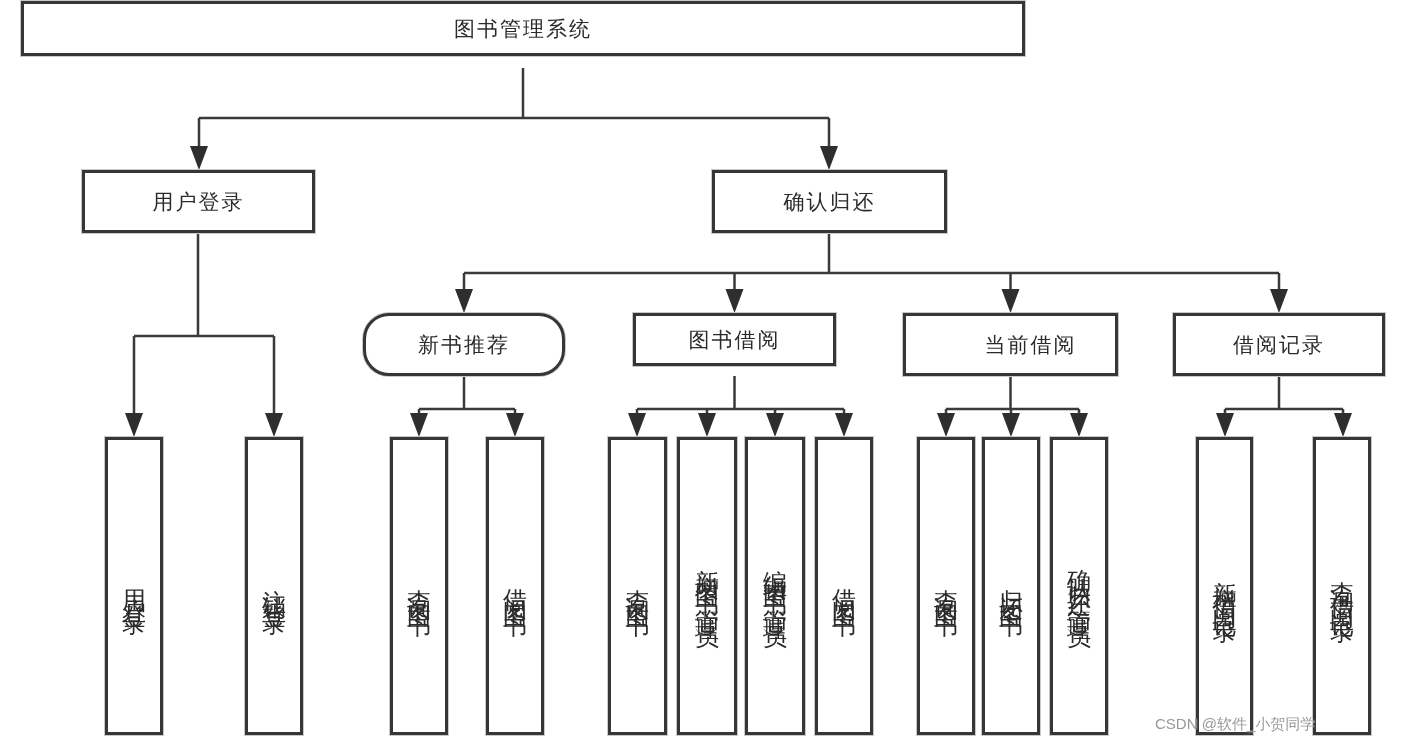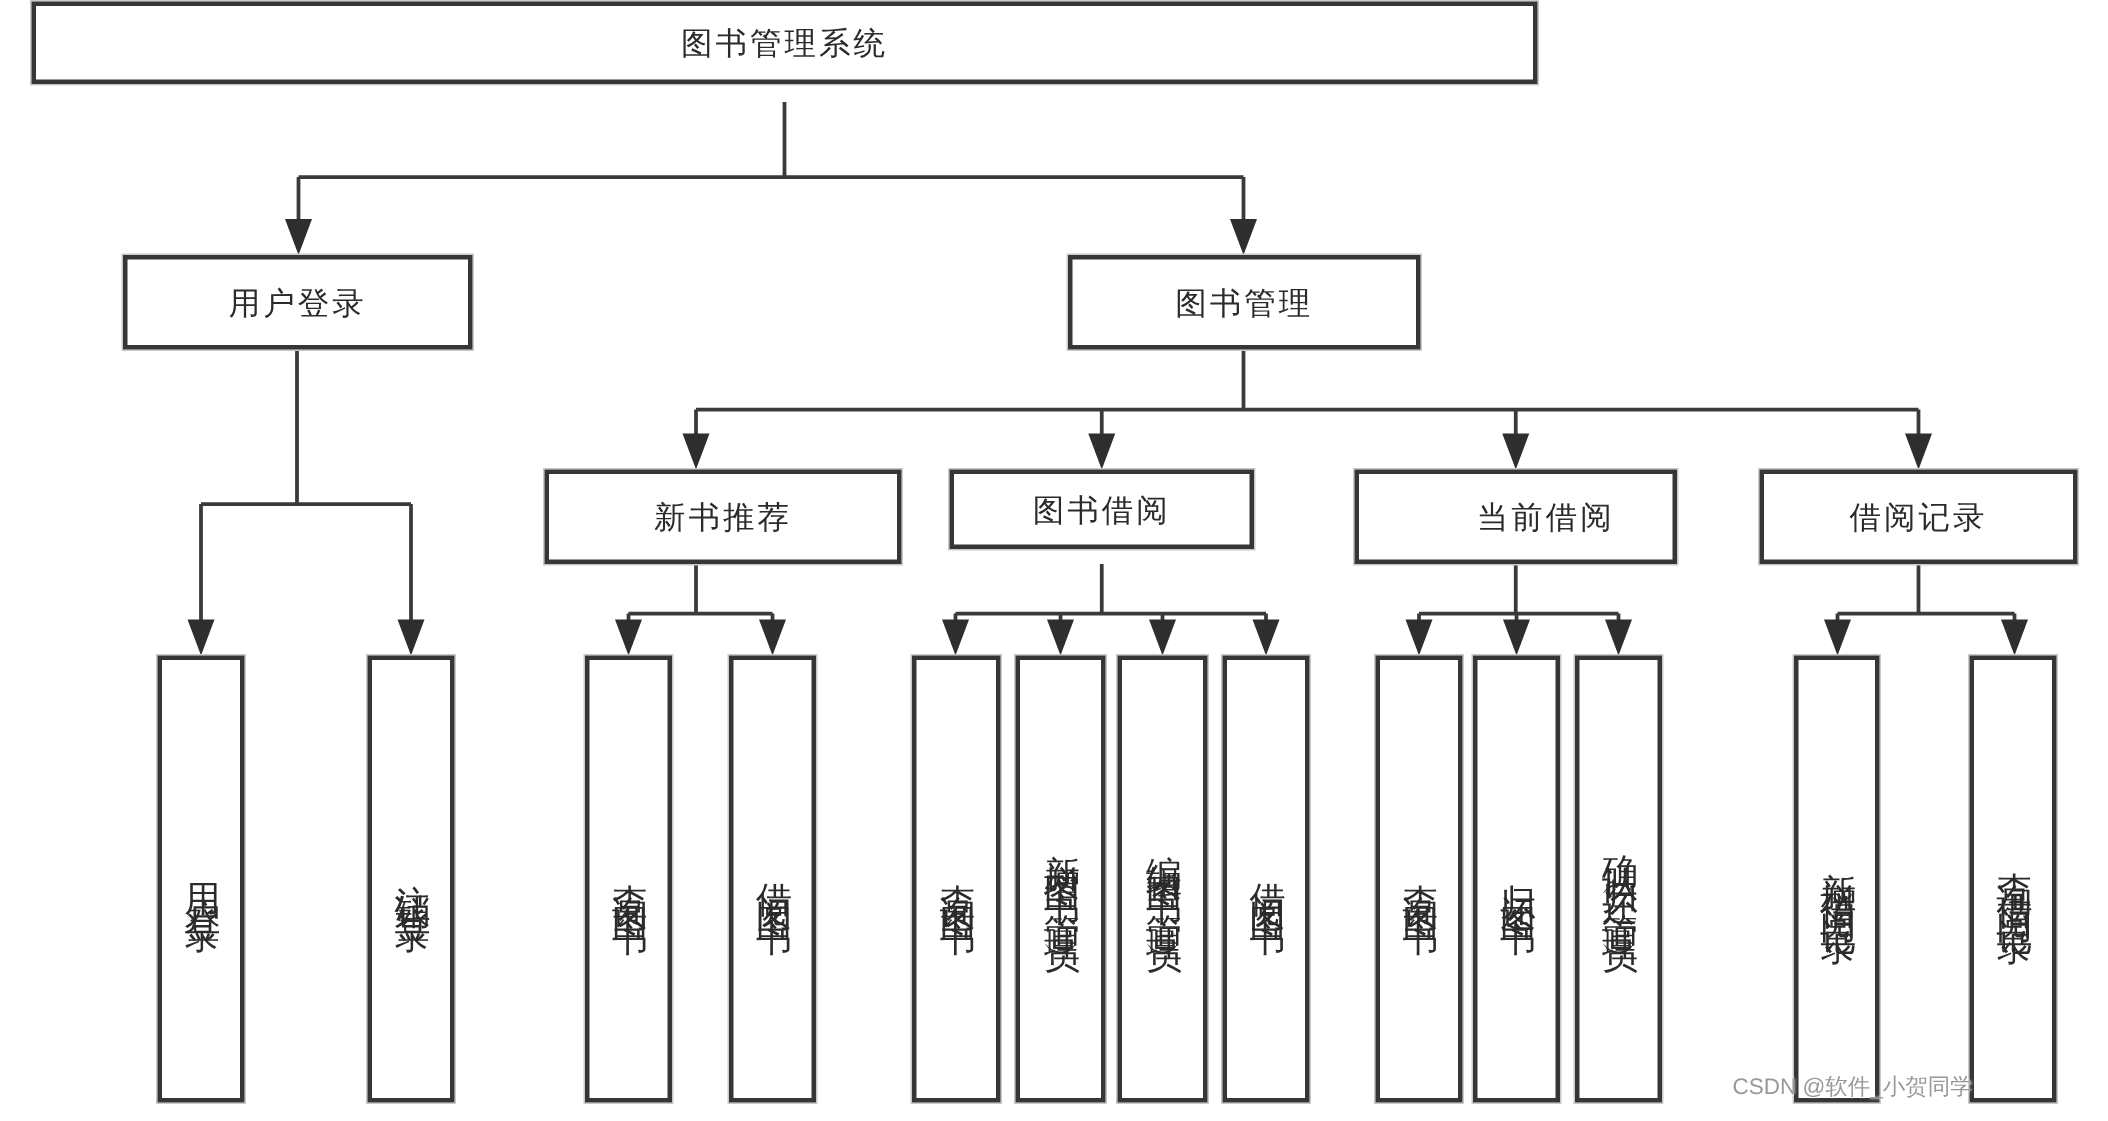--- a/index.html
+++ b/index.html
@@ -98,24 +98,24 @@
   </svg>
 
   <div class="node" style="left:21px; top:1px; width:1004px; height:55px;">
     <span class="hlabel">图书管理系统</span>
   </div>
 
   <div class="node" style="left:82px; top:170px; width:233px; height:63px;">
     <span class="hlabel">用户登录</span>
   </div>
   <div class="node" style="left:712px; top:170px; width:235px; height:63px;">
-    <span class="hlabel">图书管理</span>
+    <span class="hlabel">确认归还</span>
   </div>
 
-  <div class="node" style="left:363px; top:313px; width:238px; height:63px;">
+  <div class="node" style="left:363px; top:313px; width:202px; height:63px;border-radius:26px;">
     <span class="hlabel">新书推荐</span>
   </div>
   <div class="node" style="left:633px; top:313px; width:203px; height:53px;">
     <span class="hlabel">图书借阅</span>
   </div>
   <div class="node" style="left:903px; top:313px; width:215px; height:63px;padding-left:40px;">
     <span class="hlabel">当前借阅</span>
   </div>
   <div class="node" style="left:1173px; top:313px; width:212px; height:63px;">
     <span class="hlabel">借阅记录</span>

